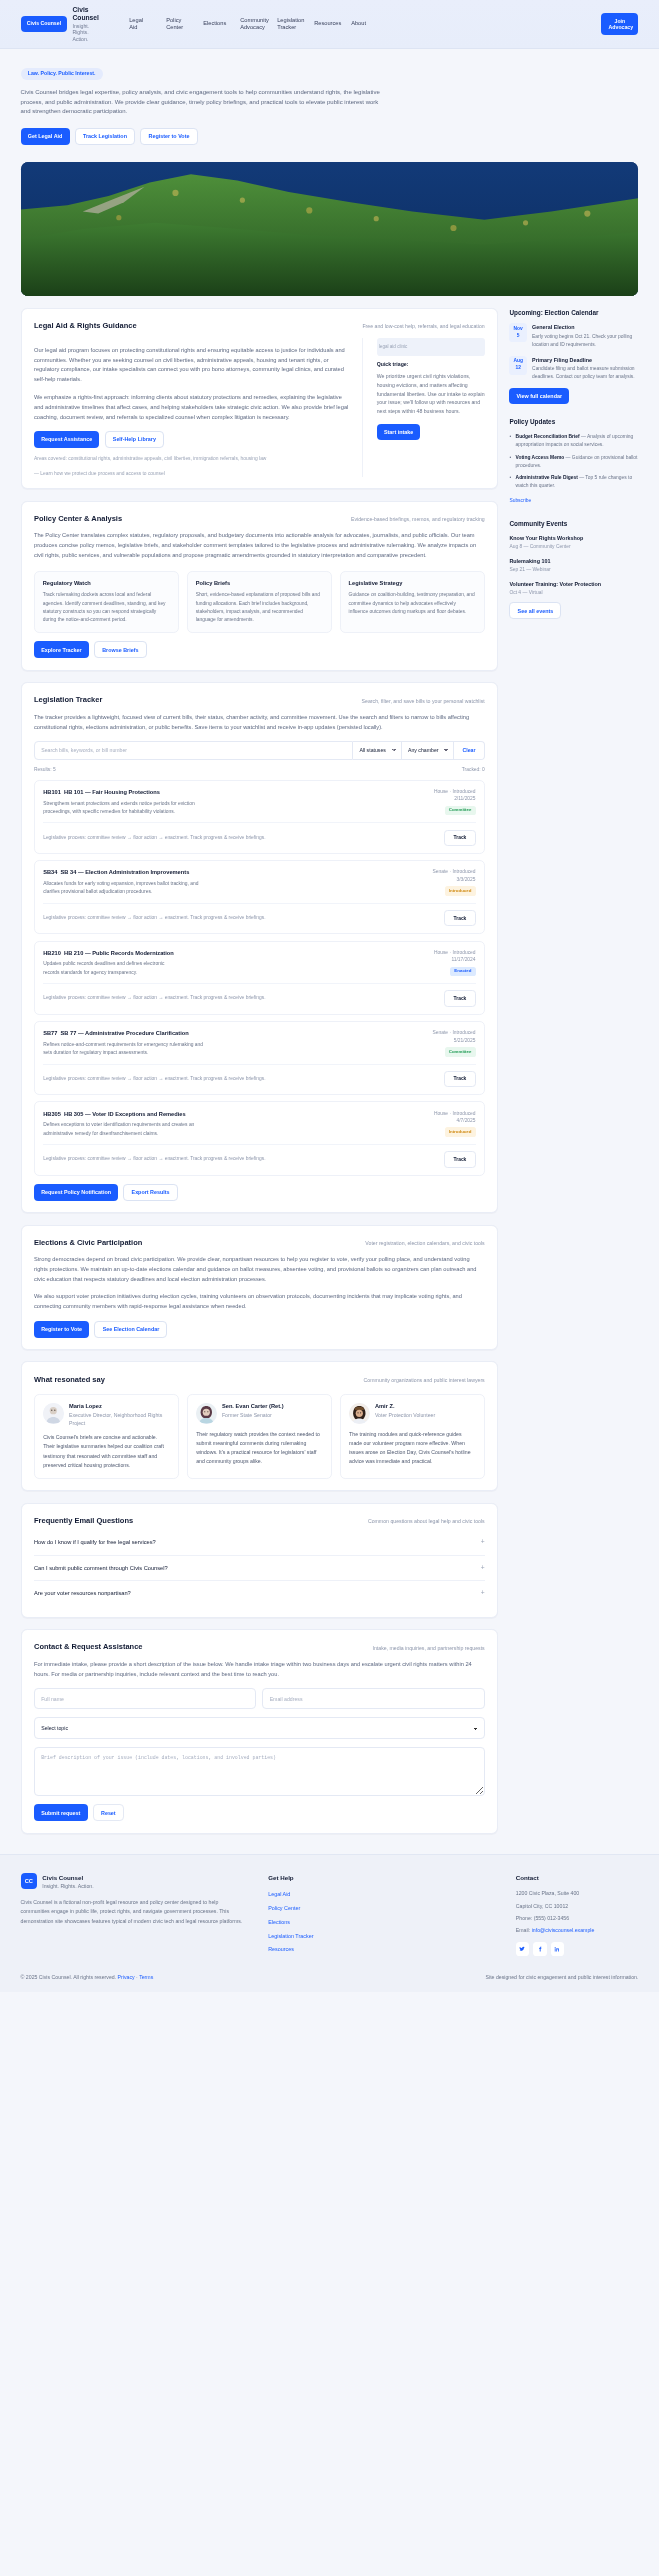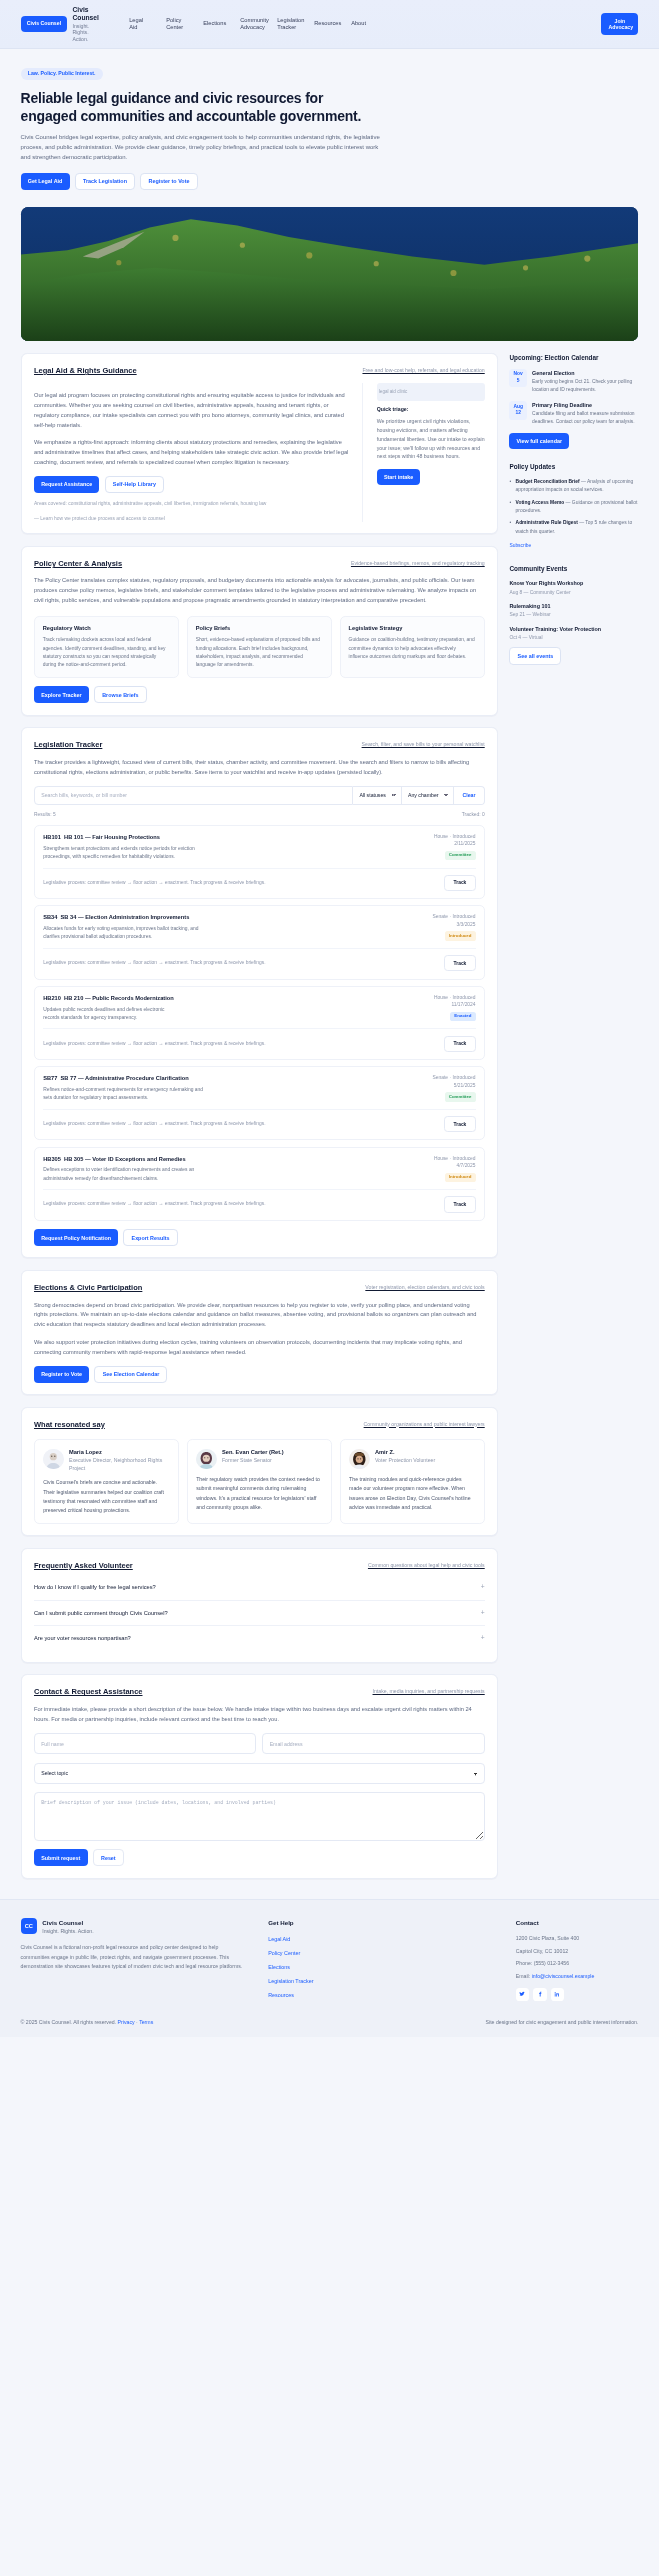--- a/index.html
+++ b/index.html
@@ -71,21 +71,21 @@
     overflow: hidden; position: relative; background: #16325e;
   }
   .hero-img svg { display: block; width: 100%; height: 100%; }
 
   
   .card {
     background: #fff; border: 0.5px solid #e9edf6; border-radius: 6.2px;
     padding: 11.3px 12.4px; margin-top: 11.3px;
     box-shadow: 0 0.5px 1px rgba(17,26,51,.03);
   }
-  .card-head { display: flex; align-items: center; justify-content: space-between; gap: 4px; text-decoration: underline; }
+  .card-head { display: flex; align-items: flex-end; justify-content: space-between; gap: 4px; }
   .card-title { font-size: 7.5px; font-weight: 700; color: #111a33; }
   .card-meta { font-size: 5.2px; color: #8d96ab; }
   .body-p { font-size: 5.7px; color: #5d6881; line-height: 1.75; margin-top: 7.2px; }
   .muted-note { font-size: 4.9px; color: #9aa3b6; margin-top: 7.2px; }
 
   .two-col { display: flex; gap: 13.4px; margin-top: 7.2px; }
   .col-main { flex: 1 1 auto; padding-right: 12.4px; border-right: 0.5px solid #eef1f8; }
   .col-side { width: 108px; flex: 0 0 108px; }
   .side-sub { font-size: 5.2px; font-weight: 700; color: #111a33; margin-top: 5.2px; }
   .side-p { font-size: 5.2px; color: #6a7489; line-height: 1.7; margin-top: 3.1px; }
@@ -282,21 +282,20 @@
     <div class="nav-link">Resources</div>
     <div class="nav-link">About</div>
   </div>
   <div class="nav-cta">Join Advocacy</div>
 </div>
 
 <div class="page">
 
   <div class="hero">
     <span class="pill">Law. Policy. Public Interest.</span>
-    <h1 class="hero-title">Reliable legal guidance and civic resources for engaged communities and accountable government.</h1>
     <div class="hero-sub">Civis Counsel bridges legal expertise, policy analysis, and civic engagement tools to help communities understand rights, the legislative process, and public administration. We provide clear guidance, timely policy briefings, and practical tools to elevate public interest work and strengthen democratic participation.</div>
     <div class="hero-actions">
       <button class="btn btn-primary">Get Legal Aid</button>
       <button class="btn btn-outline">Track Legislation</button>
       <button class="btn btn-outline">Register to Vote</button>
     </div>
   </div>
 
   <div class="hero-img">
     <svg viewBox="0 0 1200 260" preserveAspectRatio="none">
@@ -580,21 +579,21 @@
                 <div class="test-role">Voter Protection Volunteer</div>
               </div>
             </div>
             <div class="test-quote">The training modules and quick-reference guides made our volunteer program more effective. When issues arose on Election Day, Civis Counsel's hotline advice was immediate and practical.</div>
           </div>
         </div>
       </div>
 
       <div class="card">
         <div class="card-head">
-          <div class="card-title">Frequently Asked Volunteer</div>
+          <div class="card-title">Frequently Email Questions</div>
           <div class="card-meta">Common questions about legal help and civic tools</div>
         </div>
         <div style="margin-top:4.1px">
           <div class="faq-item">
             <span>How do I know if I qualify for free legal services?</span>
             <span class="faq-plus">+</span>
           </div>
           <div class="faq-item">
             <span>Can I submit public comment through Civis Counsel?</span>
             <span class="faq-plus">+</span>

